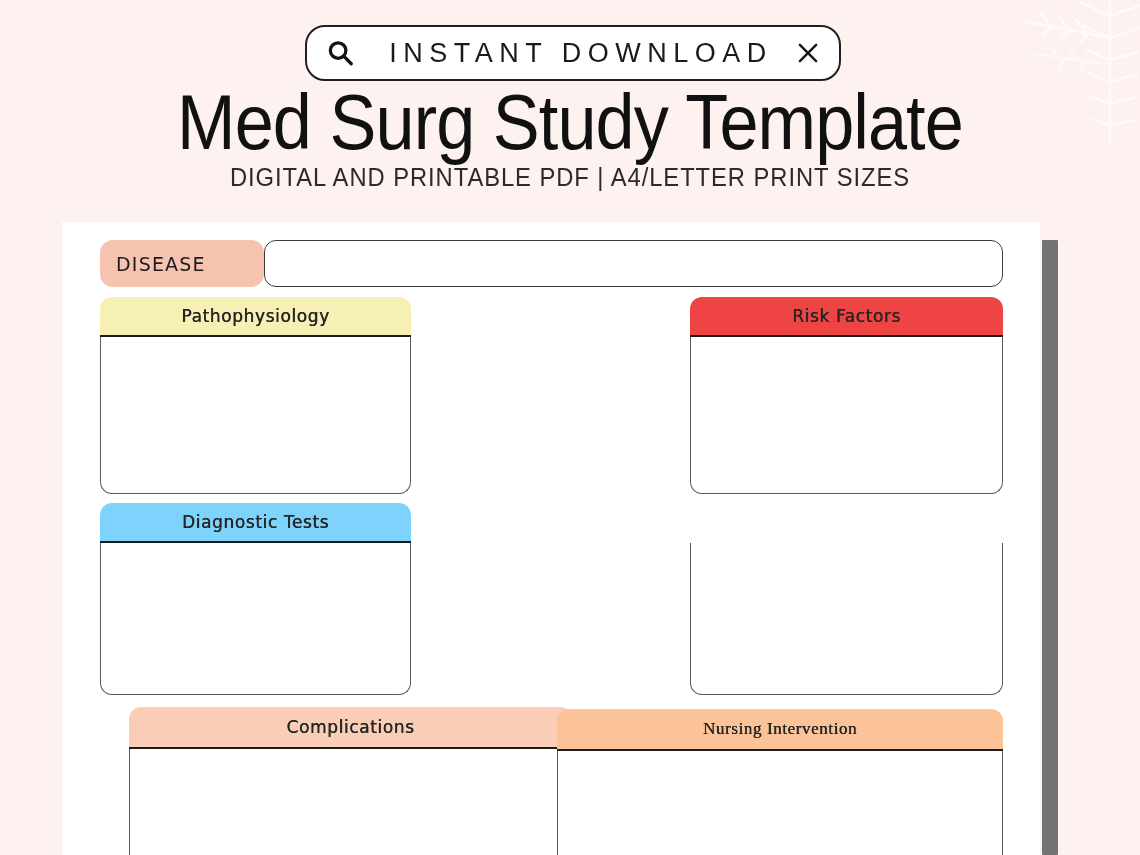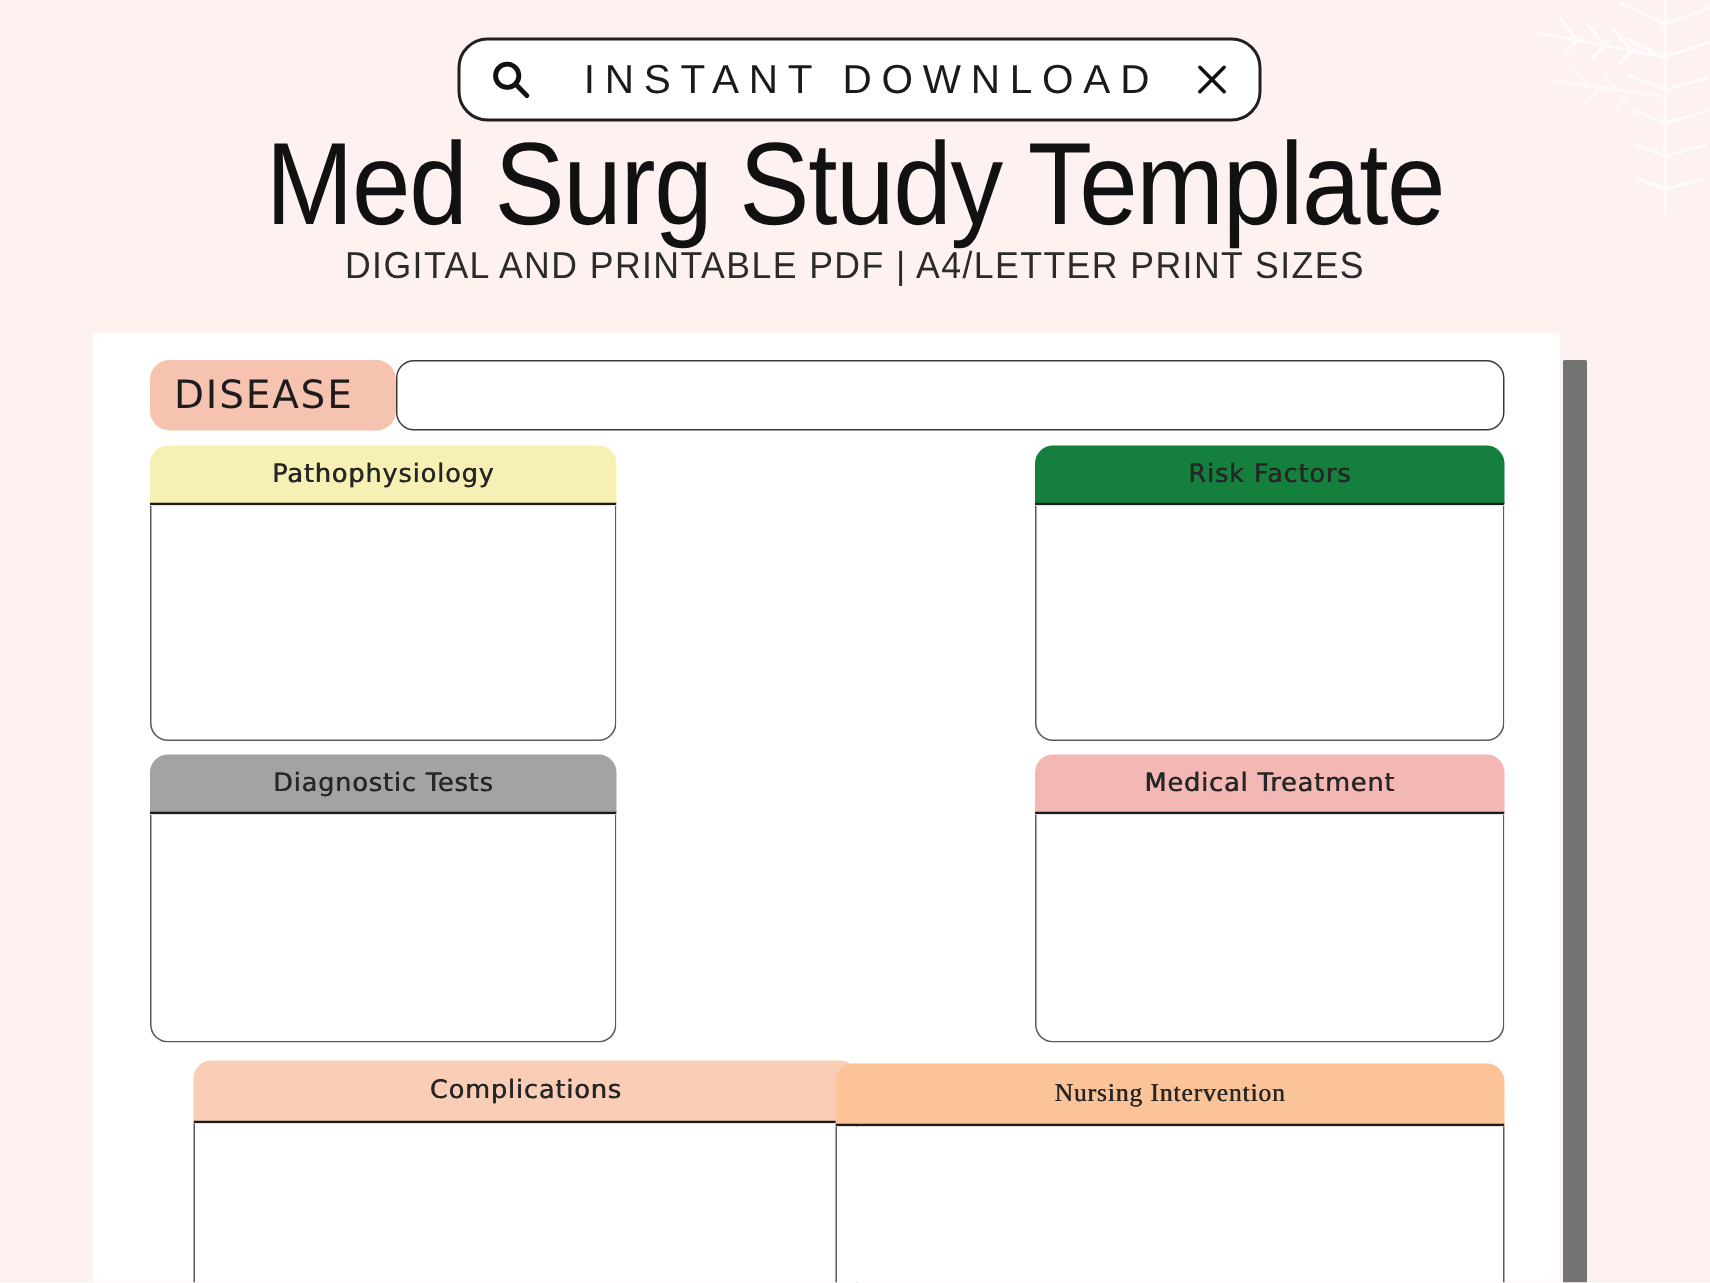--- a/index.html
+++ b/index.html
@@ -166,21 +166,21 @@
 
   
   #disease-label {
     position: absolute;
     box-sizing: border-box;
     display: flex;
     align-items: center;
     padding-left: 16px;
     border-radius: 13px;
     font-family: "DejaVu Sans", sans-serif;
-    font-size: 26px;
+    font-size: 19px;
     letter-spacing: 1.2px;
     color: #1c1c1c;
   }
 </style>
 </head>
 <body>
 
 <svg id="corner-decor" viewBox="0 0 130 150" fill="none" stroke="#ffffff" stroke-width="2.2" stroke-linecap="round">
   <path d="M96 2 L96 150"></path>
   <path d="M96 22 L130 10"></path>
@@ -231,31 +231,30 @@
 
   <div class="plain-box" style="left:202px; top:18px; width:739px; height:47px;" title=""></div>
 
   <div class="tpl-card" style="left:38px; top:75px; width:311px; height:197px;">
     <div class="card-head" style="height:40px; background:#f7f0b4;">Pathophysiology</div>
     <div class="card-body" style="top:40px; height:157px;"></div>
   </div>
 
 
   <div class="tpl-card" style="left:628px; top:75px; width:313px; height:197px;">
-    <div class="card-head" style="height:40px; background:#15803d;">Risk Factors</div>
+    <div class="card-head" style="height:40px; background:#ef4444;">Risk Factors</div>
     <div class="card-body" style="top:40px; height:157px;"></div>
   </div>
 
   <div class="tpl-card" style="left:38px; top:281px; width:311px; height:192px;">
-    <div class="card-head" style="height:40px; background:#a3a3a3;">Diagnostic Tests</div>
+    <div class="card-head" style="height:40px; background:#7dd3fc;">Diagnostic Tests</div>
     <div class="card-body" style="top:40px; height:152px;"></div>
   </div>
 
   <div class="tpl-card" style="left:628px; top:281px; width:313px; height:192px;">
-    <div class="card-head" style="height:40px; background:#f4b8b4;">Medical Treatment</div>
     <div class="card-body" style="top:40px; height:152px;"></div>
   </div>
 
   <div class="tpl-card" style="left:38px; top:485px; width:443px; height:148px;margin-left:29px;">
     <div class="card-head" style="height:42px; background:#f9cdb6;">Complications</div>
     <div class="card-body open-bottom" style="top:42px; height:106px;"></div>
   </div>
 
   <div class="tpl-card" style="left:495px; top:487px; width:446px; height:146px;">
     <div class="card-head" style="height:42px; background:#fbc397;font-family:Liberation Serif, serif;">Nursing Intervention</div>

